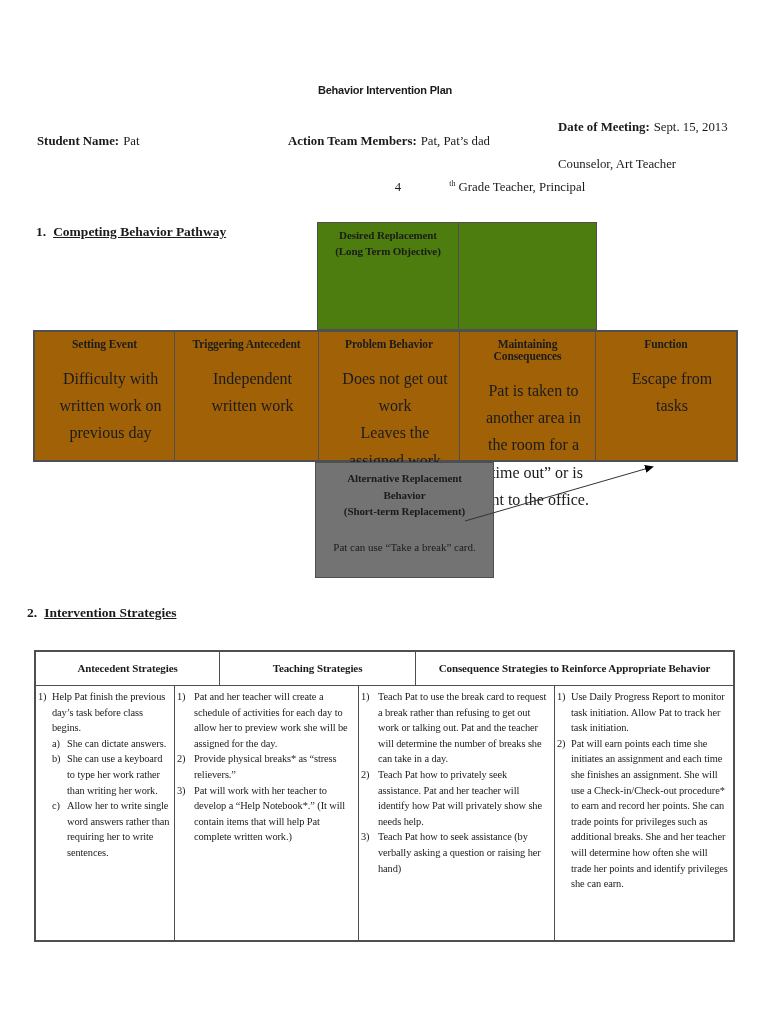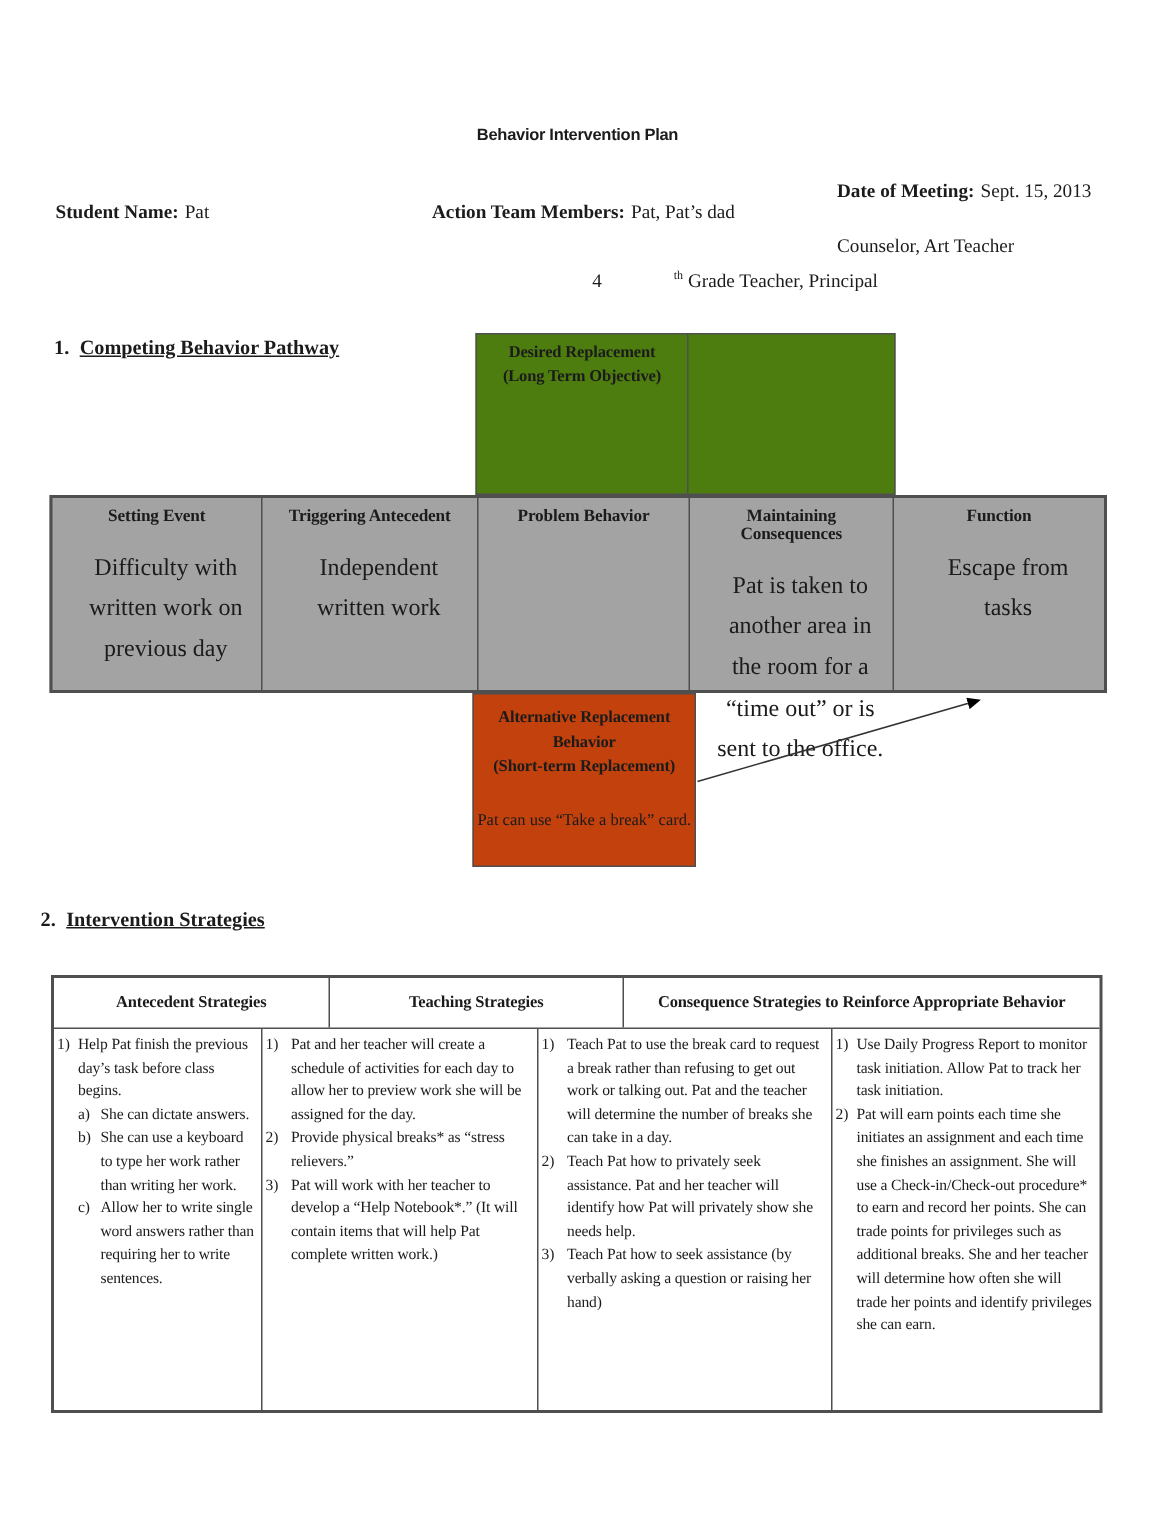--- a/index.html
+++ b/index.html
@@ -32,31 +32,31 @@
   .topboxes{position:absolute;left:317px;top:222px;width:280px;height:108px;
     border:1px solid #4f4f4f;display:flex;box-sizing:border-box;background:#4d7c0f;}
   .tb{box-sizing:border-box;padding-top:5px;text-align:center;}
   .tb-a{width:141px;border-right:1px solid #4f4f4f;}
   .tb-b{flex:1;}
   .tb-h{font-weight:bold;font-size:11px;line-height:1.45;letter-spacing:-0.1px;}
   .tb-body{font-size:12.5px;line-height:1.8;margin-top:1px;}
 
   
   .mainrow{position:absolute;left:33px;top:330px;width:705px;height:132px;
-    border:2px solid #4f4f4f;display:flex;box-sizing:border-box;background:#a3a3a3;}
+    border:2px solid #4f4f4f;display:flex;box-sizing:border-box;background:#a16207;}
   .mcell{box-sizing:border-box;text-align:center;padding:6px 6px 0 6px;}
   .mcell.div{border-right:1px solid #4f4f4f;}
   .mc1{width:140px;} .mc2{width:144px;} .mc3{width:141px;} .mc4{width:136px;} .mc5{flex:1;}
   .mcell-h{font-weight:bold;font-size:11.5px;letter-spacing:-0.1px;}
   .mcell-b{font-size:16px;line-height:1.7;margin-top:15px;margin-left:12px;}
 
   
-  .altbox{position:absolute;left:315px;top:462px;width:149px;height:116px;
+  .altbox{position:absolute;left:315px;top:462px;width:179px;height:116px;
     border:1px solid #4f4f4f;box-sizing:border-box;text-align:center;
-    padding-top:7px;background:#c2410c;}
+    padding-top:7px;background:#737373;}
   .alt-h{font-weight:bold;font-size:11px;line-height:1.5;letter-spacing:-0.1px;}
   .alt-b{font-size:11px;margin-top:21px;white-space:nowrap;}
 
   
   .arrow-svg{position:absolute;left:458px;top:456px;width:212px;height:74px;}
 
   
   .table2{position:absolute;left:34px;top:650px;width:701px;
     border:2px solid #4f4f4f;box-sizing:border-box;background:#fff;}
   .t2-head{display:flex;border-bottom:1px solid #4f4f4f;min-height:33px;}
@@ -115,20 +115,25 @@
     <div class="mcell div mc1">
       <div class="mcell-h">Setting Event</div>
       <div class="mcell-b">Difficulty with written work on previous day</div>
     </div>
     <div class="mcell div mc2">
       <div class="mcell-h">Triggering Antecedent</div>
       <div class="mcell-b">Independent written work</div>
     </div>
     <div class="mcell div mc3">
       <div class="mcell-h">Problem Behavior</div>
+      <div class="mcell-b">
+        <div>Does not get out work</div>
+        <div>Leaves the assigned work area, walks around the room</div>
+        <div>Cusses, Hits</div>
+      </div>
     </div>
     <div class="mcell div mc4">
       <div class="mcell-h">Maintaining Consequences</div>
       <div class="mcell-b">Pat is taken to another area in the room for a “time out” or is sent to the office.</div>
     </div>
     <div class="mcell mc5">
       <div class="mcell-h">Function</div>
       <div class="mcell-b">Escape from tasks</div>
     </div>
   </div>

